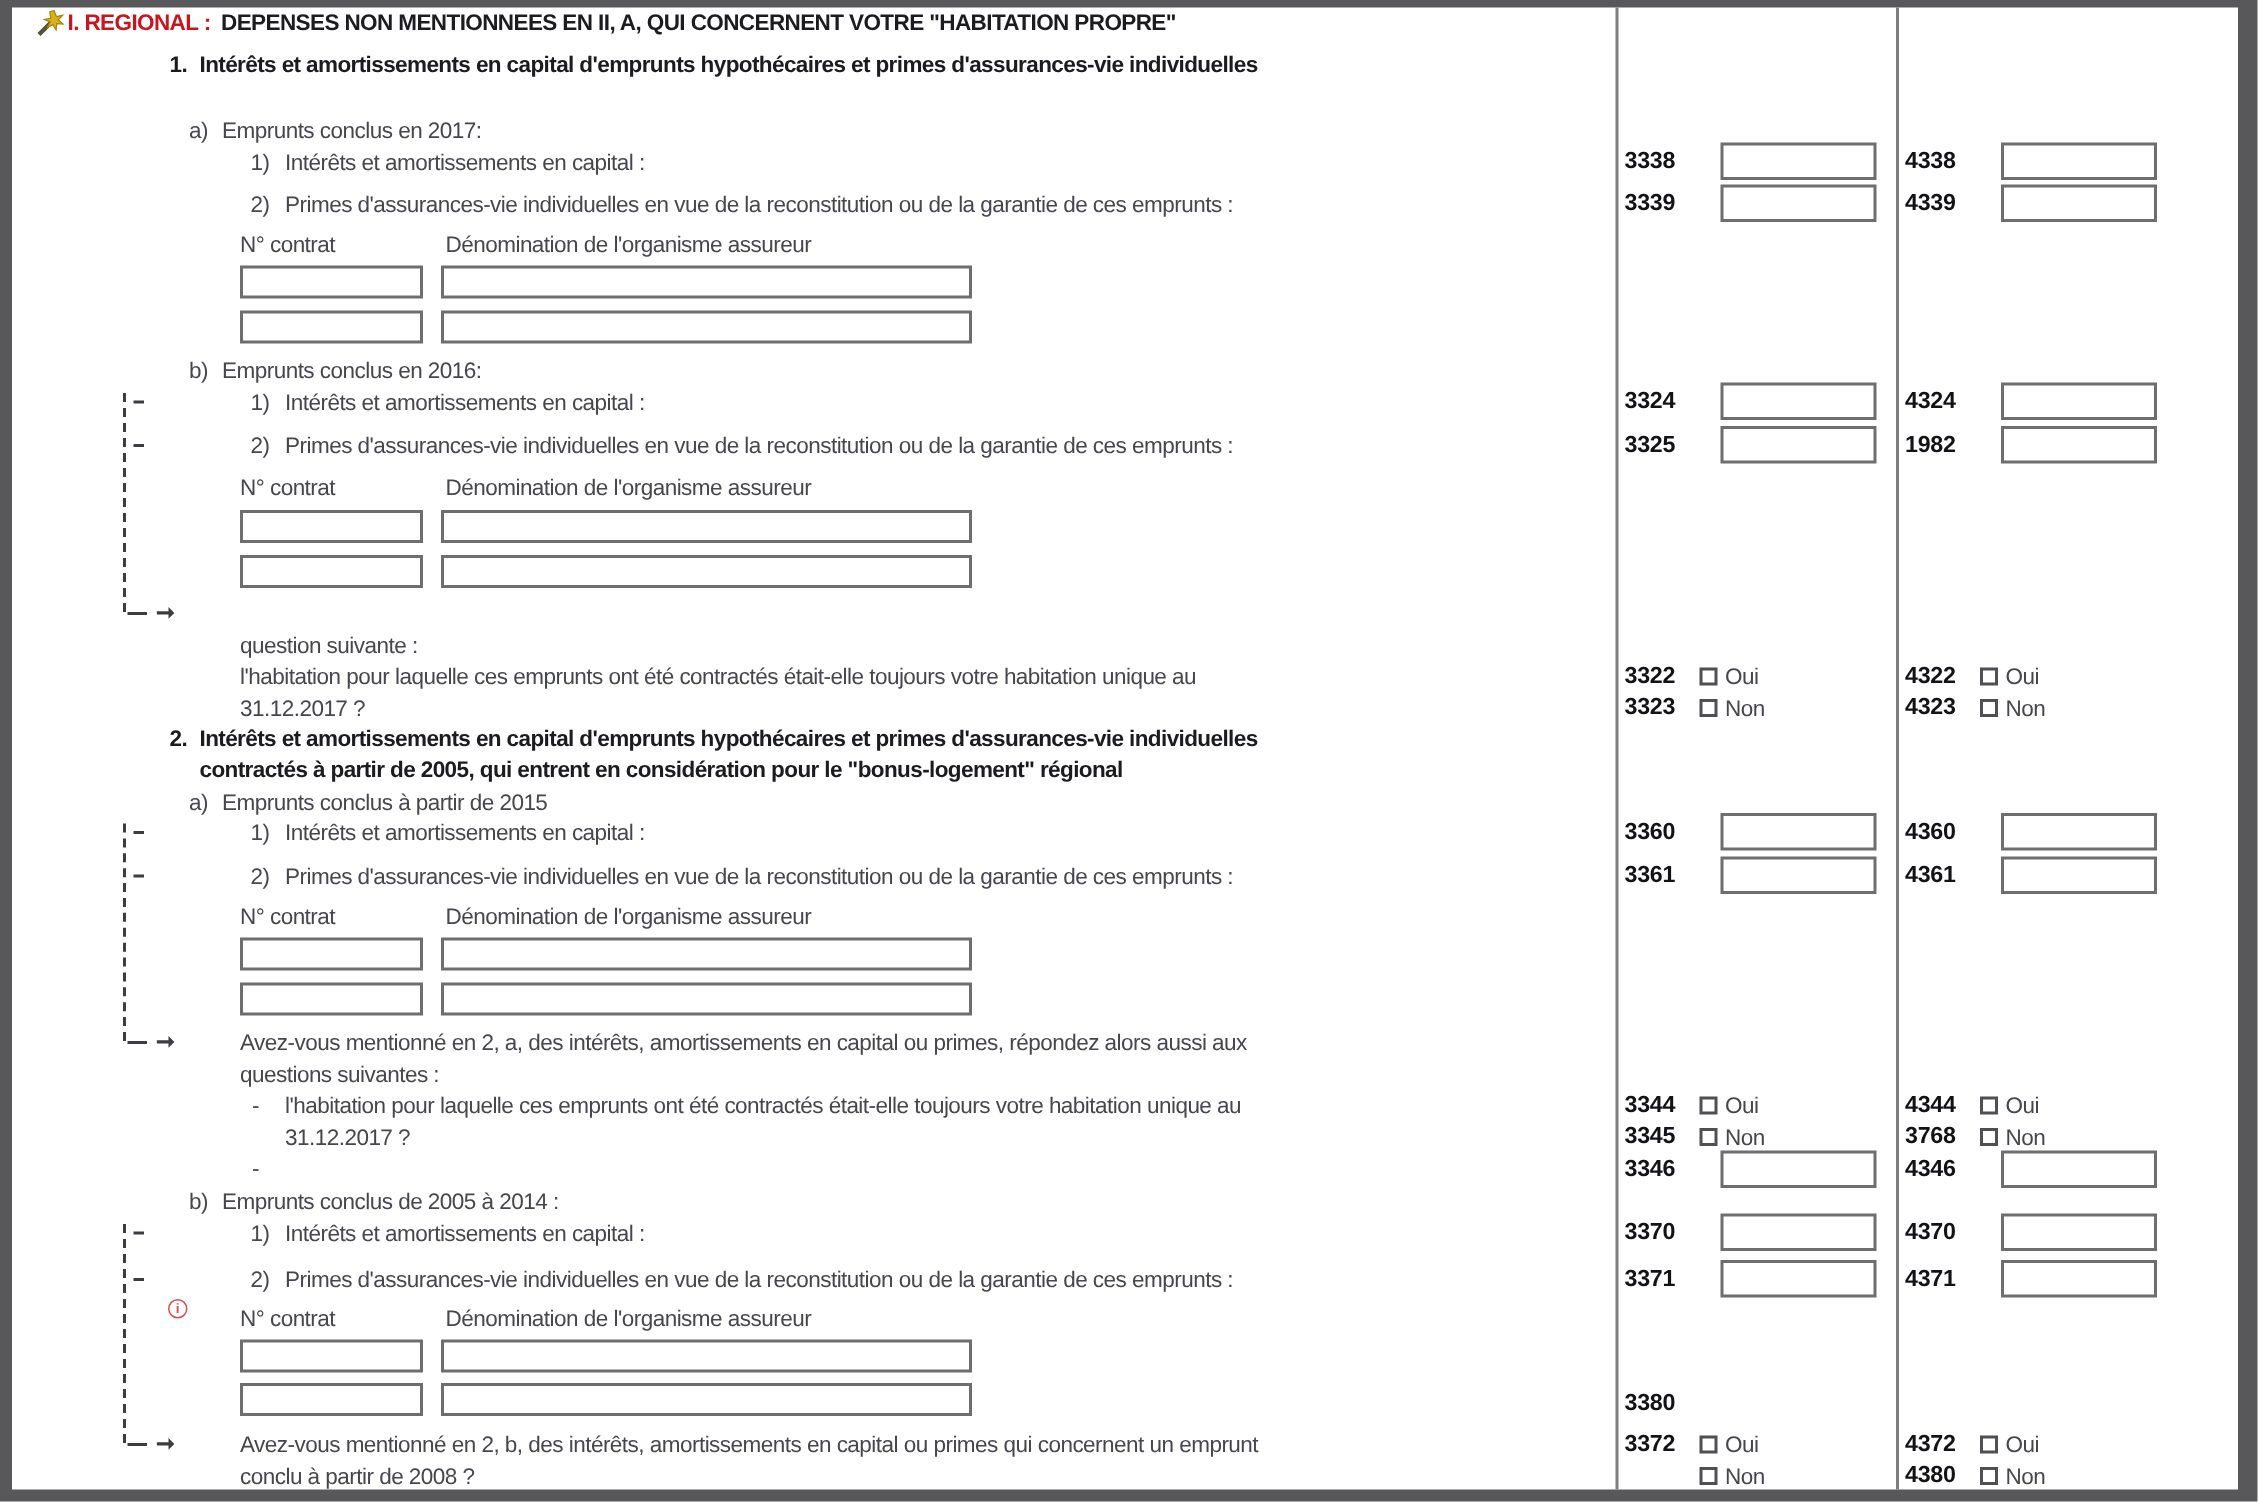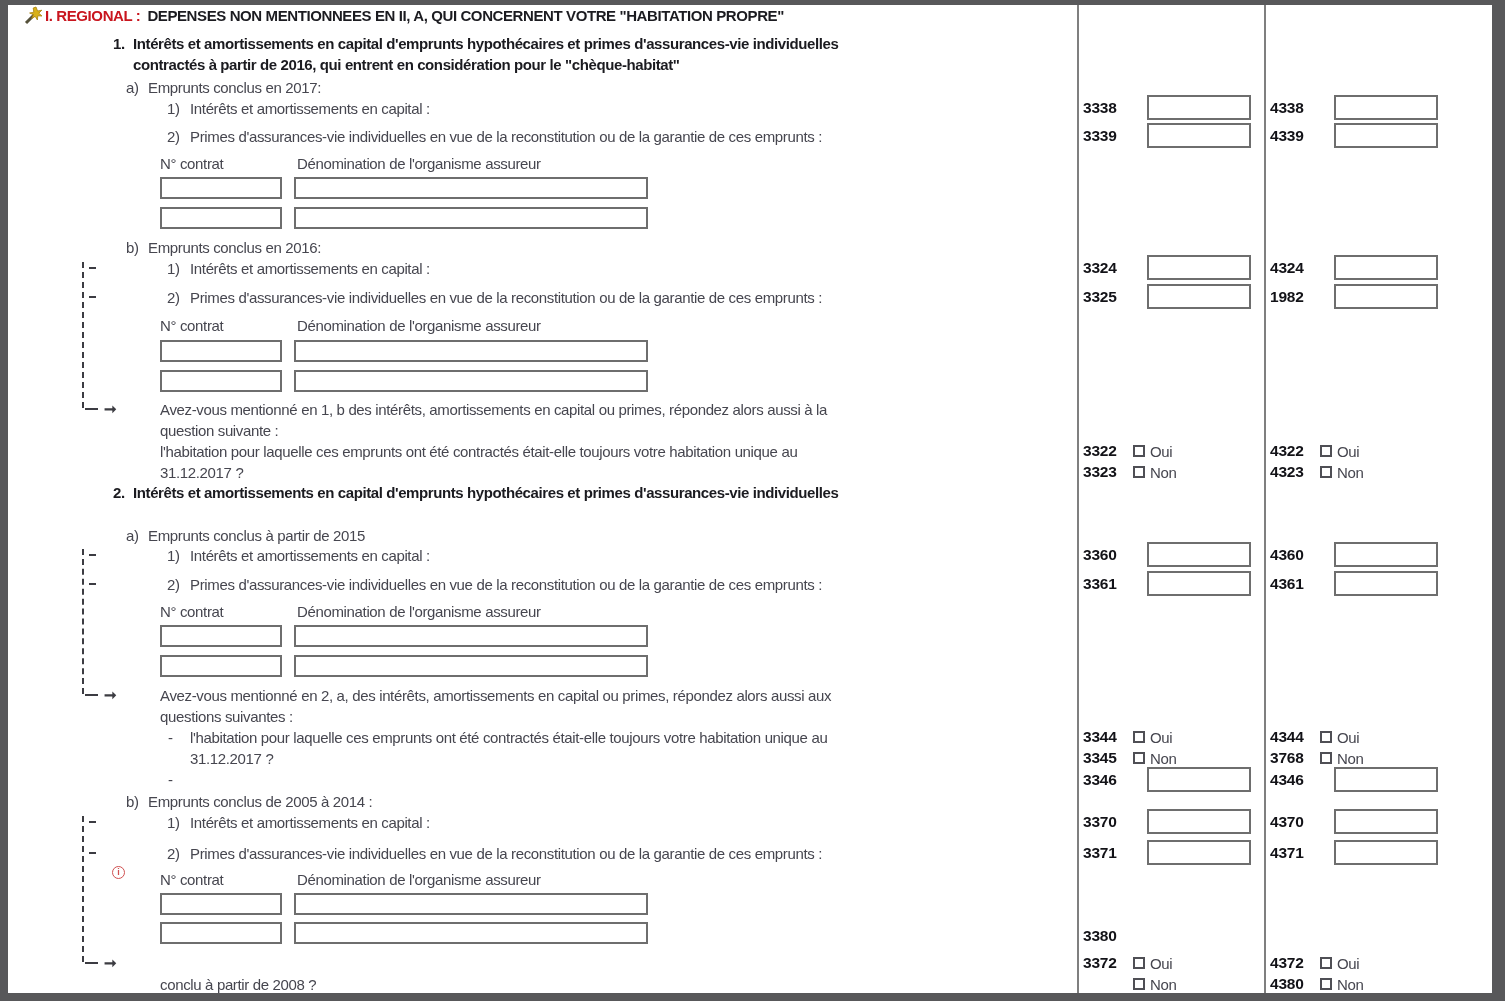--- a/index.html
+++ b/index.html
@@ -49,21 +49,20 @@
       <polygon points="12,1 13.6,5 17.8,4.2 14.8,7.2 18,10 13.8,9.8 13.4,14 11.2,10.4 7.6,12.4 9.4,8.6 5.6,7 9.8,6.2 9.2,2" fill="#d9b117" stroke="#a8810e" stroke-width="0.8"></polygon>
     </svg>
   </span>
   <div class="hdr" style="left:45px;top:7px">
     <span class="t hd red" style="position:static">I. REGIONAL :</span>
     <span class="t hd" style="position:static">DEPENSES NON MENTIONNEES EN II, A, QUI CONCERNENT VOTRE "HABITATION PROPRE"</span>
   </div>
 
   <div class="t hd" style="left:113px;top:35px">1.</div>
   <div class="t hd" style="left:133px;top:35px">Intérêts et amortissements en capital d'emprunts hypothécaires et primes d'assurances-vie individuelles</div>
-  <div class="t hd" style="left:133px;top:56px">contractés à partir de 2016, qui entrent en considération pour le "chèque-habitat"</div>
 
   <div class="t" style="left:126px;top:79px">a)</div>
   <div class="t" style="left:148px;top:79px">Emprunts conclus en 2017:</div>
 
   <div class="t" style="left:167px;top:100px">1)</div>
   <div class="t" style="left:190px;top:100px">Intérêts et amortissements en capital :</div>
   <div class="code" style="left:1083px;top:99px">3338</div>
   <input class="amt" style="left: 1147px; top: 95px;">
   <div class="code" style="left:1270px;top:99px">4338</div>
   <input class="amt" style="left: 1334px; top: 95px;">
@@ -107,41 +106,41 @@
   <div class="code" style="left:1270px;top:288px">1982</div>
   <input class="amt" style="left: 1334px; top: 284px;">
 
   <div class="t" style="left:160px;top:317px">N° contrat</div>
   <div class="t" style="left:297px;top:317px">Dénomination de l'organisme assureur</div>
   <input class="cns" style="left: 160px; top: 340px;">
   <input class="cnl" style="left: 294px; top: 340px;">
   <input class="cns" style="left: 160px; top: 370px;">
   <input class="cnl" style="left: 294px; top: 370px;">
 
-  <div class="t" style="left:160px;top:401px">Avez-vous mentionné en 1, b des intérêts, amortissements en capital ou primes, répondez alors aussi à la</div>
   <div class="t" style="left:160px;top:422px">question suivante :</div>
   <div class="t" style="left:160px;top:443px">l'habitation pour laquelle ces emprunts ont été contractés était-elle toujours votre habitation unique au</div>
   <div class="t" style="left:160px;top:464px">31.12.2017 ?</div>
 
   <div class="code" style="left:1083px;top:442px">3322</div>
   <span class="chk" style="left:1133px;top:445px"></span>
   <div class="t" style="left:1150px;top:443px">Oui</div>
   <div class="code" style="left:1083px;top:463px">3323</div>
   <span class="chk" style="left:1133px;top:466px"></span>
   <div class="t" style="left:1150px;top:464px">Non</div>
 
   <div class="code" style="left:1270px;top:442px">4322</div>
   <span class="chk" style="left:1320px;top:445px"></span>
   <div class="t" style="left:1337px;top:443px">Oui</div>
   <div class="code" style="left:1270px;top:463px">4323</div>
   <span class="chk" style="left:1320px;top:466px"></span>
   <div class="t" style="left:1337px;top:464px">Non</div>
 
   <div class="t hd" style="left:113px;top:484px">2.</div>
   <div class="t hd" style="left:133px;top:484px">Intérêts et amortissements en capital d'emprunts hypothécaires et primes d'assurances-vie individuelles</div>
+  <div class="t hd" style="left:133px;top:505px">contractés à partir de 2005, qui entrent en considération pour le "bonus-logement" régional</div>
 
   <div class="t" style="left:126px;top:527px">a)</div>
   <div class="t" style="left:148px;top:527px">Emprunts conclus à partir de 2015</div>
 
   <div class="dashv" style="left:82px;top:549px;height:145px"></div>
   <div class="dashh" style="left:89px;top:554px;width:7px"></div>
   <div class="dashh" style="left:89px;top:583px;width:7px"></div>
   <div class="arrow" style="left:85px;top:690px">
       <span class="sh"></span>
       <span class="hd2">➞</span>
@@ -219,20 +218,21 @@
   <input class="amt" style="left: 1334px; top: 840px;">
 
   <span class="info" style="left:112px;top:866px">i</span>
   <div class="t" style="left:160px;top:871px">N° contrat</div>
   <div class="t" style="left:297px;top:871px">Dénomination de l'organisme assureur</div>
   <input class="cns" style="left: 160px; top: 893px;">
   <input class="cnl" style="left: 294px; top: 893px;">
   <input class="cns" style="left: 160px; top: 922px;">
   <input class="cnl" style="left: 294px; top: 922px;">
 
+  <div class="t" style="left:160px;top:955px">Avez-vous mentionné en 2, b, des intérêts, amortissements en capital ou primes qui concernent un emprunt</div>
   <div class="t" style="left:160px;top:976px">conclu à partir de 2008 ?</div>
 
   <div class="code" style="left:1083px;top:954px">3372</div>
   <span class="chk" style="left:1133px;top:957px"></span>
   <div class="t" style="left:1150px;top:955px">Oui</div>
   <div class="code" style="left:1083px;top:927px">3380</div>
   <span class="chk" style="left:1133px;top:978px"></span>
   <div class="t" style="left:1150px;top:976px">Non</div>
 
   <div class="code" style="left:1270px;top:954px">4372</div>

